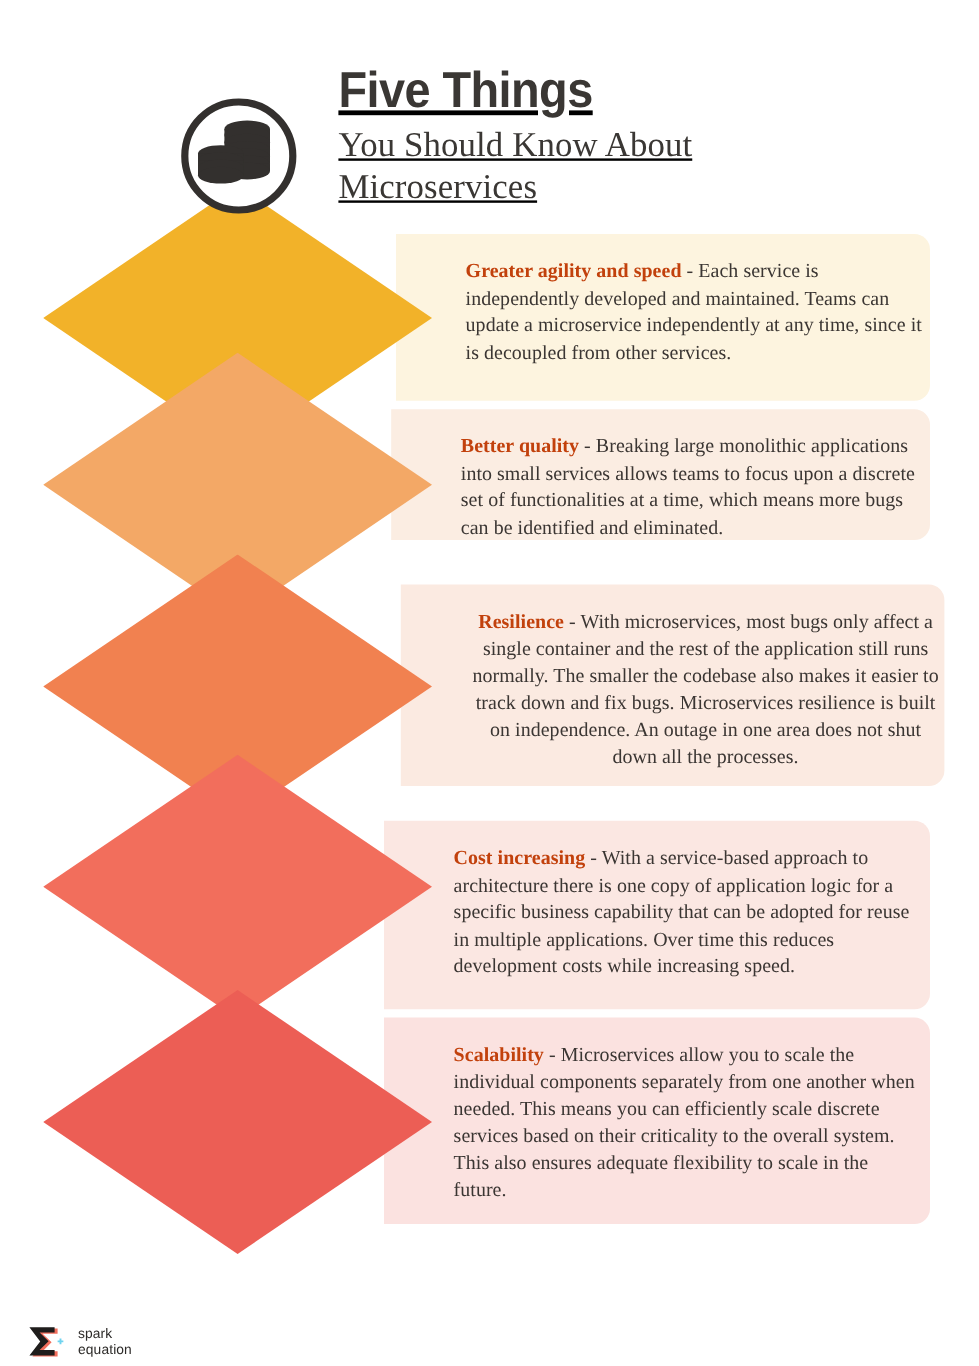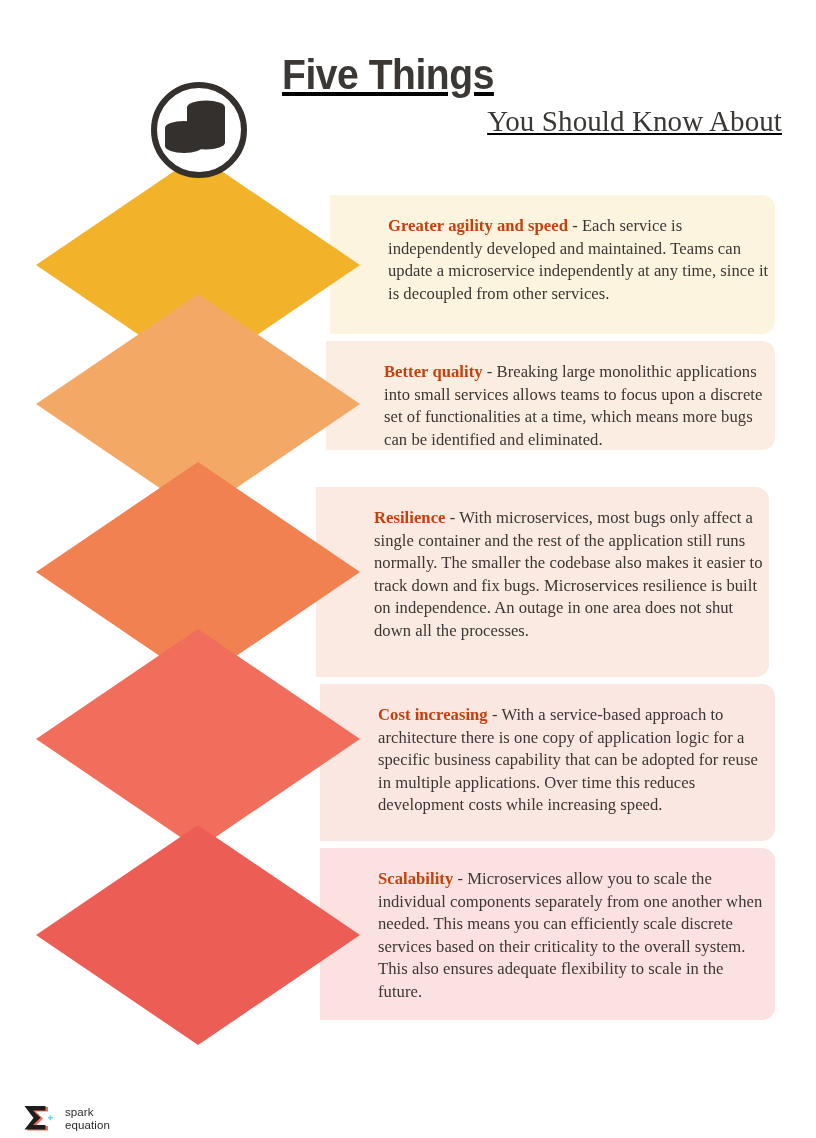--- a/index.html
+++ b/index.html
@@ -77,21 +77,20 @@
   }
 
   .title-sub {
     font-family: "Liberation Serif", serif;
     font-weight: normal;
     font-size: 29px;
     line-height: 35px;
     color: #3a3734;
     margin: 6px 0 0 0;
     letter-spacing: 0.1px;
-    text-align: right;
   }
 
   
   .row {
     position: absolute;
     left: 0;
     width: 816px;
   }
 
   .panel {
@@ -186,20 +185,21 @@
           <rect x="9" y="53" width="38" height="6"></rect>
           <ellipse cx="28" cy="59" rx="19" ry="7"></ellipse>
         </g>
       </svg>
     </div>
 
     <div class="title-block">
       <div class="title-main">Five Things</div>
       <div class="title-sub">
         <div>You Should Know About</div>
+        <div>Microservices</div>
       </div>
     </div>
   </div>
 
   <div id="rows">
       <div class="row" style="top: 0px;">
         <div class="panel" style="left: 330px; top: 195px; width: 445px; height: 139px; background: rgb(253, 244, 223);">
           <div class="panel-text"><b>Greater agility and speed</b><span> - </span><span>Each service is independently developed and maintained. Teams can update a microservice independently at any time, since it is decoupled from other services.</span></div>
         </div>
         <div class="diamond" style="left: 36px; top: 155px; width: 324px; height: 220px; z-index: 3;">
@@ -212,21 +212,21 @@
         <div class="panel" style="left: 326px; top: 341px; width: 449px; height: 109px; background: rgb(251, 237, 226);">
           <div class="panel-text"><b>Better quality</b><span> - </span><span>Breaking large monolithic applications into small services allows teams to focus upon a discrete set of functionalities at a time, which means more bugs can be identified and eliminated.</span></div>
         </div>
         <div class="diamond" style="left: 36px; top: 294px; width: 324px; height: 220px;">
           <svg class="diamond-shape" width="324" height="220" viewBox="0 0 324 220">
             <polygon points="162,0 324,110 162,220 0,110" fill="#F3A866"></polygon>
           </svg>
         </div>
       </div>
       <div class="row" style="top: 0px;">
-        <div class="panel" style="left: 316px; top: 487px; width: 453px; height: 190px; background: rgb(251, 234, 225);">
+        <div class="panel" style="left: 334px; top: 487px; width: 453px; height: 168px; background: rgb(251, 234, 225); text-align: center;">
           <div class="panel-text"><b>Resilience</b><span> - </span><span>With microservices, most bugs only affect a single container and the rest of the application still runs normally. The smaller the codebase also makes it easier to track down and fix bugs. Microservices resilience is built on independence. An outage in one area does not shut down all the processes.</span></div>
         </div>
         <div class="diamond" style="left: 36px; top: 462px; width: 324px; height: 220px;">
           <svg class="diamond-shape" width="324" height="220" viewBox="0 0 324 220">
             <polygon points="162,0 324,110 162,220 0,110" fill="#F18150"></polygon>
           </svg>
         </div>
       </div>
       <div class="row" style="top: 0px;">
         <div class="panel" style="left: 320px; top: 684px; width: 455px; height: 157px; background: rgb(251, 231, 226);">

